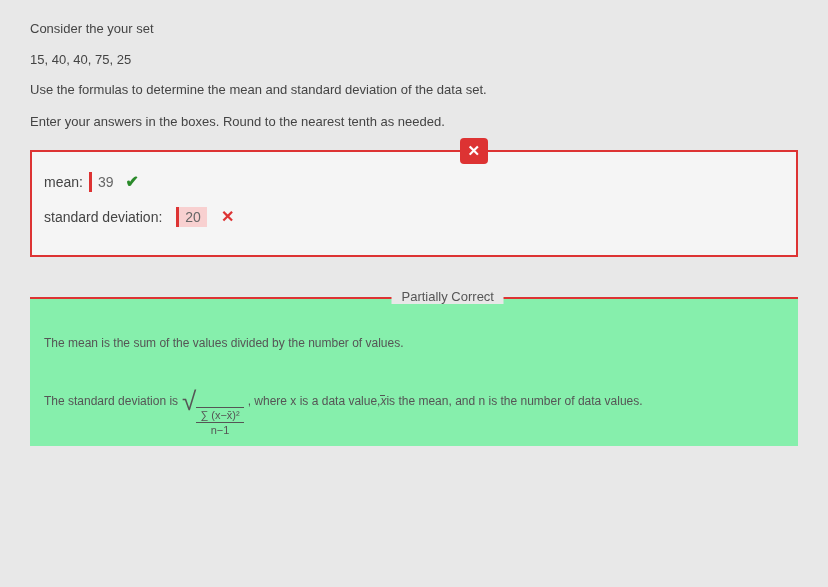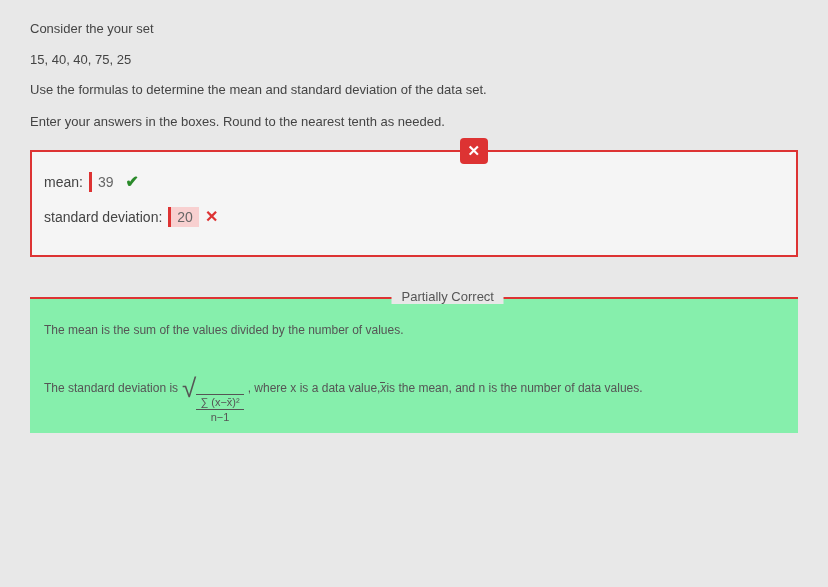--- a/index.html
+++ b/index.html
@@ -46,21 +46,21 @@
       font-weight: bold;
       font-size: 15px;
     }
     .answer-row {
       display: flex;
       align-items: center;
       margin-bottom: 15px;
       font-size: 14px;
       color: #444;
     }
-    .answer-row:last-child { margin-bottom: 0; }
+    .answer-row:last-child { margin-bottom: 0; gap: 8px; }
     .answer-label { margin-right: 6px; }
     .answer-value {
       border-left: 3px solid #d33;
       padding: 2px 6px;
       color: #666;
       font-size: 14px;
       margin-right: 6px;
     }
     .answer-value.wrong {
       background: #f8d0d0;
@@ -82,20 +82,21 @@
       background: #e8e8e8;
       padding: 0 10px;
       color: #555;
       font-size: 13px;
     }
     .feedback-text {
       font-size: 12px;
       color: #555;
       padding: 4px 14px 10px 14px;
       line-height: 1.5;
+      margin-top: 13px;
     }
     .formula-row {
       font-size: 12px;
       color: #555;
       padding: 4px 14px 10px 14px;
       display: flex;
       align-items: center;
       flex-wrap: wrap;
     }
     .formula {

